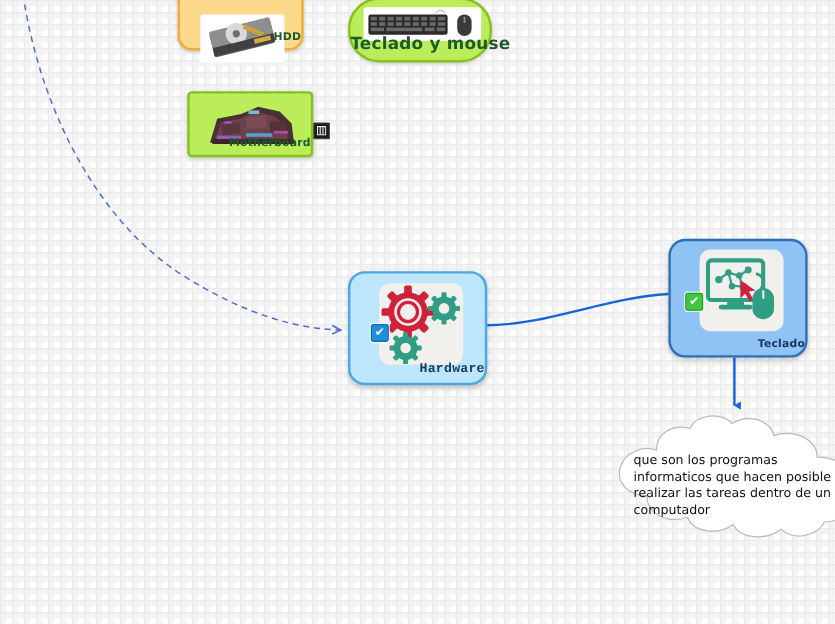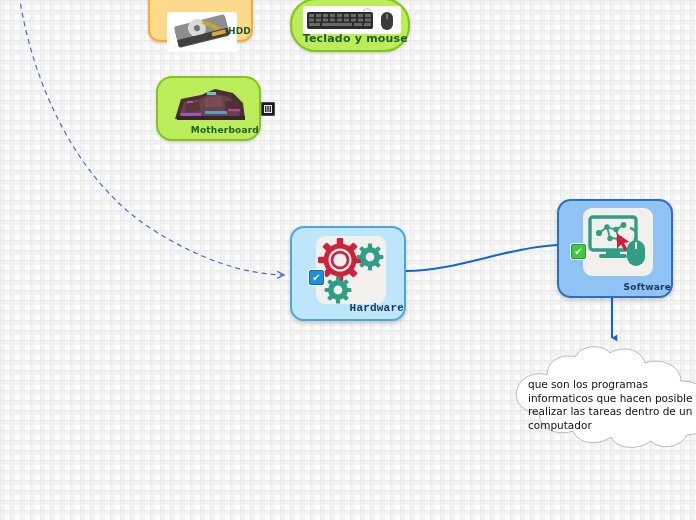--- a/index.html
+++ b/index.html
@@ -33,24 +33,24 @@
   
   .n-teclado{
     left:290px;top:-2px;width:120px;height:54px;
     background:#bbec5a;
     border:2px solid #86c219;
     border-radius:26px;
     box-shadow:0 1px 3px rgba(0,0,0,.18);
   }
   
   .n-mb{
-    left:156px;top:76px;width:105px;height:65px;
+    left:156px;top:76px;width:105px;height:55px;
     background:#bbec5a;
     border:2px solid #86c219;
-    border-radius:16px;
+    border-radius:4px;
     box-shadow:0 1px 3px rgba(0,0,0,.18);
   }
   
   .n-hardware{
     left:290px;top:226px;width:116px;height:95px;
     background:#bde6fb;
     border:2px solid #4aa7e0;
     border-radius:14px;
     box-shadow:0 2px 4px rgba(0,0,0,.2);
   }
@@ -70,21 +70,21 @@
   .icon-box{
     position:absolute;background:#f2f0ec;border-radius:9px;overflow:hidden;
   }
 
   .label{
     position:absolute;left:0;right:0;text-align:right;
     font-weight:bold;letter-spacing:.2px;
     white-space:nowrap;
   }
   .lbl-hdd{bottom:4px;font-size:9px;color:#1d5c2a;}
-  .lbl-teclado{bottom:5px;font-size:11px;color:#1d5c2a;}
+  .lbl-teclado{bottom:5px;font-size:14px;color:#1d5c2a;}
   .lbl-mb{bottom:4px;font-size:9px;color:#1d5c2a;}
   .lbl-hardware{bottom:5px;font-size:11px;color:#17375e;font-family:Liberation Mono, monospace;}
   .lbl-software{bottom:4px;font-size:9px;color:#17375e;}
 
   
   .chk{
     position:absolute;width:13px;height:13px;border-radius:2px;
     display:flex;align-items:center;justify-content:center;
     font-size:10px;line-height:1;color:#fff;font-weight:bold;
     box-shadow:0 0 0 1px rgba(255,255,255,.75);
@@ -305,16 +305,16 @@
         </g>
 
         <path d="M34,25.5 L34,41 L38,36.5 L41.5,43 L44.5,41.2 L41,35 L46.5,34 Z" fill="#d1203c"></path>
 
         <path d="M47,20 C55,22 54,29 51,33" stroke="#2f9e84" stroke-width="2.4" fill="none"></path>
         <rect x="44" y="32" width="18" height="26" rx="9" fill="#2f9e84"></rect>
         <rect x="52.2" y="34" width="1.8" height="7" fill="#f2f0ec"></rect>
       </svg>
     </div>
     <div class="chk chk-green" style="left:12px;top:43px;">✔</div>
-    <div class="label lbl-software">Software</div>
+    <div class="label lbl-software">Teclado</div>
   </div>
 
 </div>
 
 </body></html>

